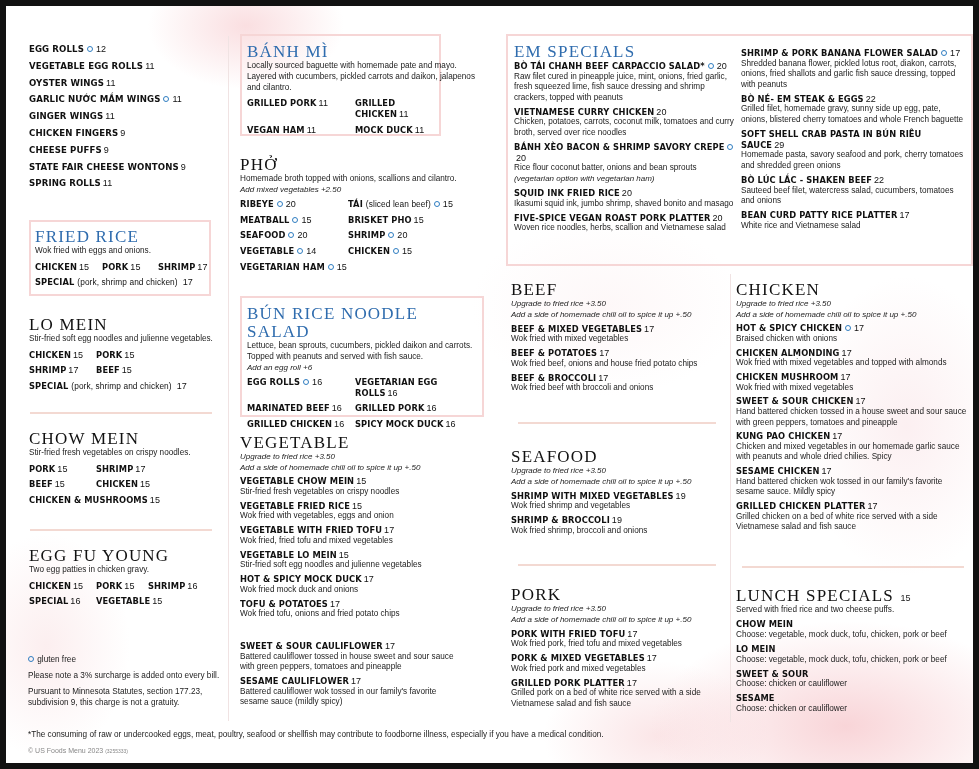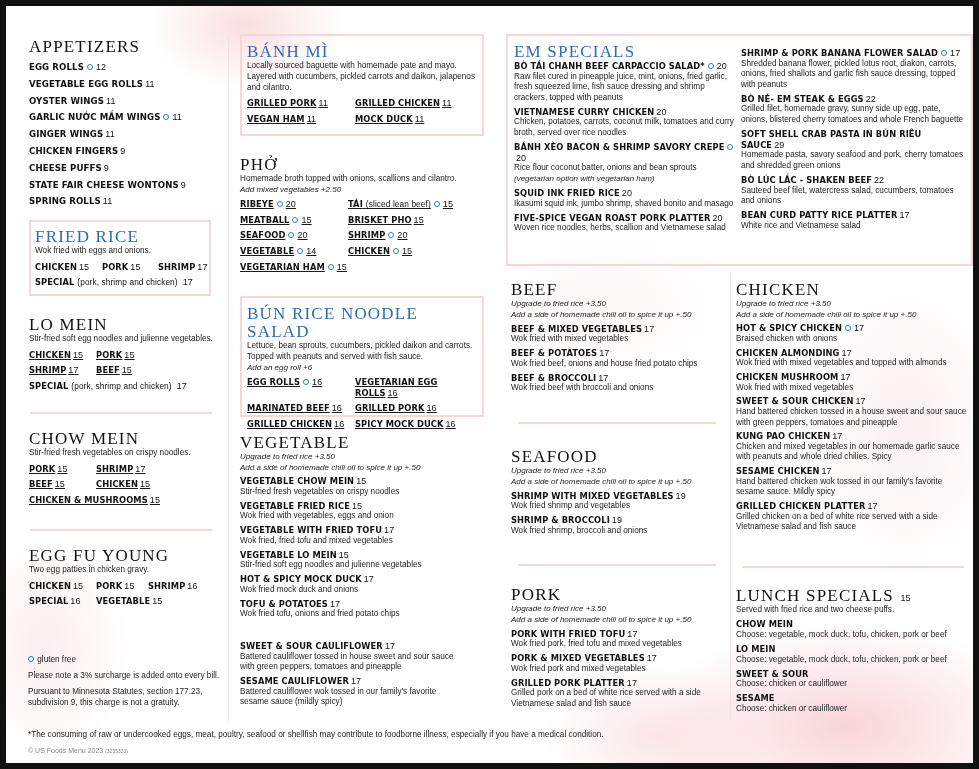--- a/index.html
+++ b/index.html
@@ -24,36 +24,35 @@
   .h-blue { color: #2f6cae; }
   .desc { font-size: 8.2px; line-height: 10.8px; color: #222; }
   .ital { font-style: italic; font-size: 8px; line-height: 10.5px; color: #222; }
   .item { font-family: "DejaVu Sans", sans-serif; font-weight: bold; font-size: 8.3px; line-height: 10.6px; color: #111; letter-spacing: 0.1px; }
   .price { font-family: "Liberation Sans", sans-serif; font-weight: normal; font-size: 9px; margin-left: 2px; }
   .note { font-weight: normal; font-family: "Liberation Sans", sans-serif; font-size: 8.3px; }
   .gf {
     display: inline-block; width: 6px; height: 6px; border: 1.5px solid #2f7dc1; border-radius: 50%;
     margin: 0 1px 0 3px; vertical-align: 0px;
   }
-  .grid2 { display: grid; grid-template-columns: 106px 1fr; row-gap: 5px; text-decoration: underline; }
+  .grid2 { display: grid; grid-template-columns: 106px 1fr; row-gap: 5px; }
   .grid3 { display: grid; grid-template-columns: 66px 56px 1fr; row-gap: 5px; }
   .box { border: 2px solid #f6d6d6; }
   .rule { height: 2px; background: #f3d9d2; }
   .vrule { width: 1px; background: #f0e3e3; }
   .entry { margin-top: 3.5px; }
   .entry .d { font-size: 8.2px; line-height: 10.6px; color: #222; }
   .small { font-size: 8.2px; line-height: 11px; color: #222; }
 </style>
 </head>
 <body>
 
 <div class="page">
 
   <div class="abs" style="left:23px; top:32px; width:190px;">
-    <div class="h-sec">APPETIZERS</div>
     <div class="list" id="appetizers-list" style="margin-top:3px;">
         <div class="item" style="height: 16.8px; line-height: 16.8px; font-size: 8.6px;"><span>EGG ROLLS</span><span class="gf"></span><span class="price">12</span></div>
         <div class="item" style="height: 16.8px; line-height: 16.8px; font-size: 8.6px;"><span>VEGETABLE EGG ROLLS</span><span class="price">11</span></div>
         <div class="item" style="height: 16.8px; line-height: 16.8px; font-size: 8.6px;"><span>OYSTER WINGS</span><span class="price">11</span></div>
         <div class="item" style="height: 16.8px; line-height: 16.8px; font-size: 8.6px;"><span>GARLIC NƯỚC MẮM WINGS</span><span class="gf"></span><span class="price">11</span></div>
         <div class="item" style="height: 16.8px; line-height: 16.8px; font-size: 8.6px;"><span>GINGER WINGS</span><span class="price">11</span></div>
         <div class="item" style="height: 16.8px; line-height: 16.8px; font-size: 8.6px;"><span>CHICKEN FINGERS</span><span class="price">9</span></div>
         <div class="item" style="height: 16.8px; line-height: 16.8px; font-size: 8.6px;"><span>CHEESE PUFFS</span><span class="price">9</span></div>
         <div class="item" style="height: 16.8px; line-height: 16.8px; font-size: 8.6px;"><span>STATE FAIR CHEESE WONTONS</span><span class="price">9</span></div>
         <div class="item" style="height: 16.8px; line-height: 16.8px; font-size: 8.6px;"><span>SPRING ROLLS</span><span class="price">11</span></div>
@@ -124,21 +123,21 @@
       <span class="gf" style="margin-left:0;"></span>
       <span>gluten free</span>
     </div>
     <div class="small" style="margin-top:5px;">Please note a 3% surcharge is added onto every bill.</div>
     <div class="small" style="margin-top:5px;">Pursuant to Minnesota Statutes, section 177.23,</div>
     <div class="small">subdivision 9, this charge is not a gratuity.</div>
   </div>
 
   <div class="abs vrule" style="left:222px; top:30px; height:685px;"></div>
 
-  <div class="abs box" style="left:234px; top:28px; width:244px; height:102px; padding:7px 0 0 5px;">
+  <div class="abs box" style="left:234px; top:28px; width:201px; height:102px; padding:7px 0 0 5px;">
     <div class="h-sec h-blue">BÁNH MÌ</div>
     <div class="desc" style="width:232px;">Locally sourced baguette with homemade pate and mayo. Layered with cucumbers, pickled carrots and daikon, jalapenos and cilantro.</div>
     <div class="grid2" id="banh-mi-grid" style="margin-top:5px; grid-template-columns:108px 1fr;">
         <div class="item"><span>GRILLED PORK</span><span class="price">11</span></div>
         <div class="item"><span>GRILLED CHICKEN</span><span class="price">11</span></div>
         <div class="item"><span>VEGAN HAM</span><span class="price">11</span></div>
         <div class="item"><span>MOCK DUCK</span><span class="price">11</span></div>
       </div>
   </div>
 

